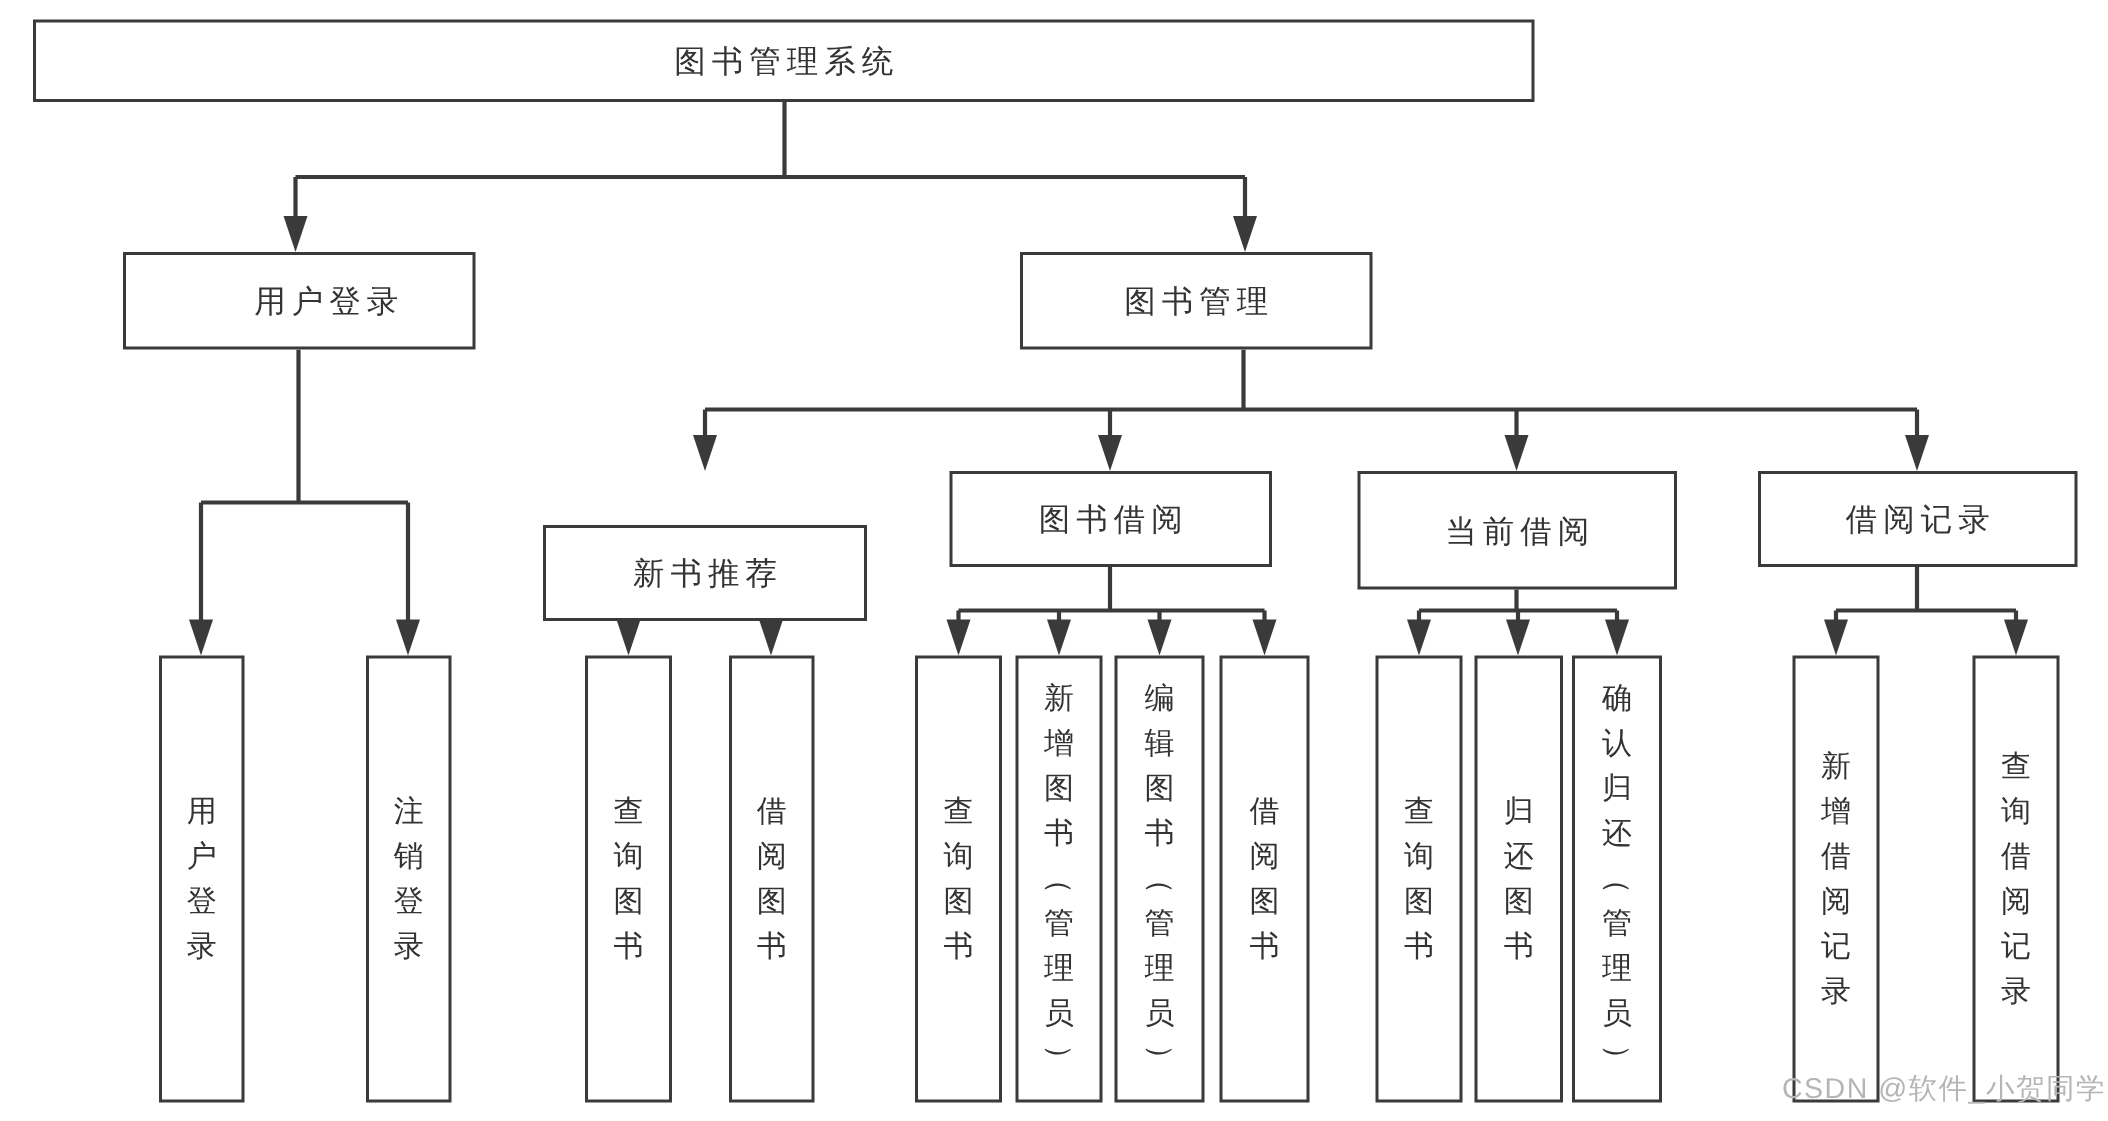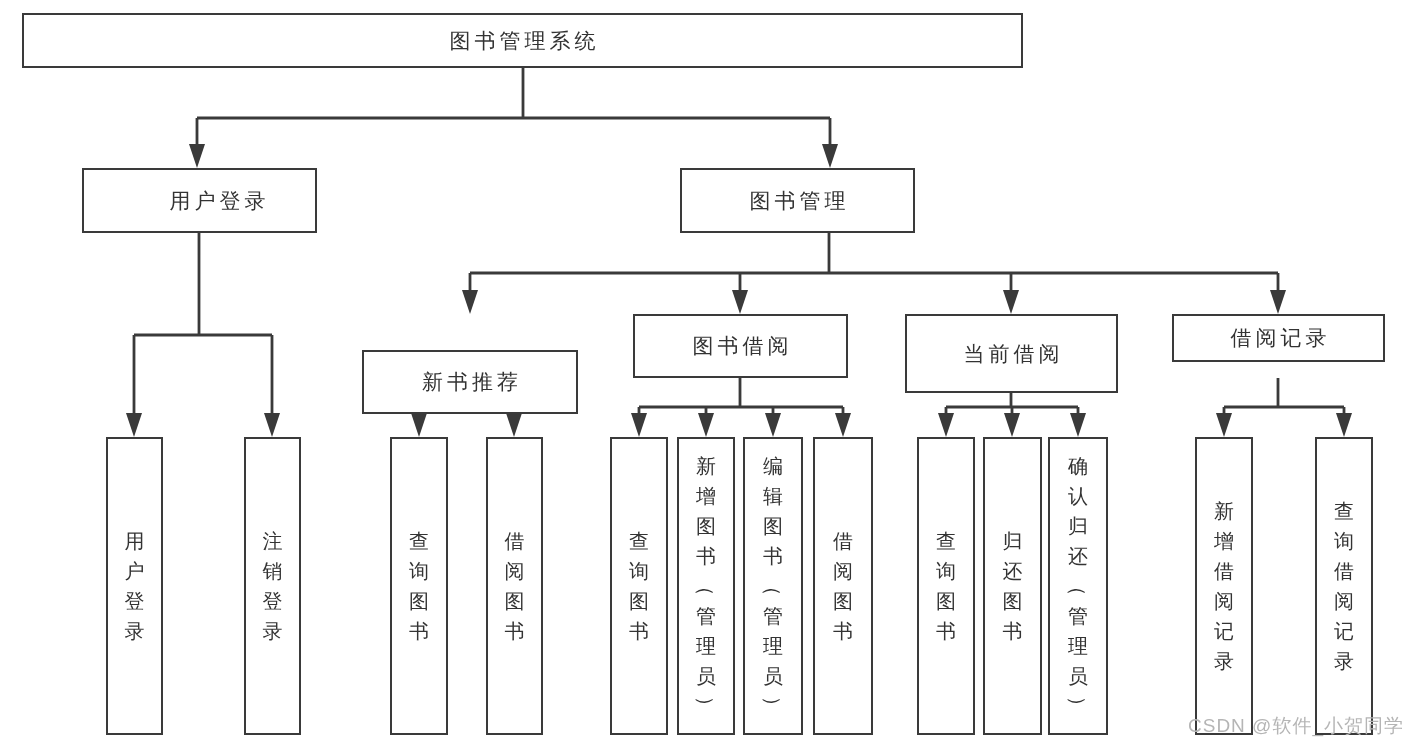--- a/index.html
+++ b/index.html
@@ -111,21 +111,21 @@
 
   <div class="node" style="left:362px;top:314px;width:216px;height:64px;margin-top:36px;">
     <span class="hlabel">新书推荐</span>
   </div>
   <div class="node" style="left:633px;top:314px;width:215px;height:64px;">
     <span class="hlabel">图书借阅</span>
   </div>
   <div class="node" style="left:905px;top:314px;width:213px;height:79px;">
     <span class="hlabel">当前借阅</span>
   </div>
-  <div class="node" style="left:1172px;top:314px;width:213px;height:48px;">
+  <div class="node" style="left:1172px;top:314px;width:213px;height:64px;">
     <span class="hlabel">借阅记录</span>
   </div>
 
   <div class="node" style="left:106px;top:437px;width:57px;height:298px;">
     <div class="vtext">
         <span>用</span>
         <span>户</span>
         <span>登</span>
         <span>录</span>
       </div>

